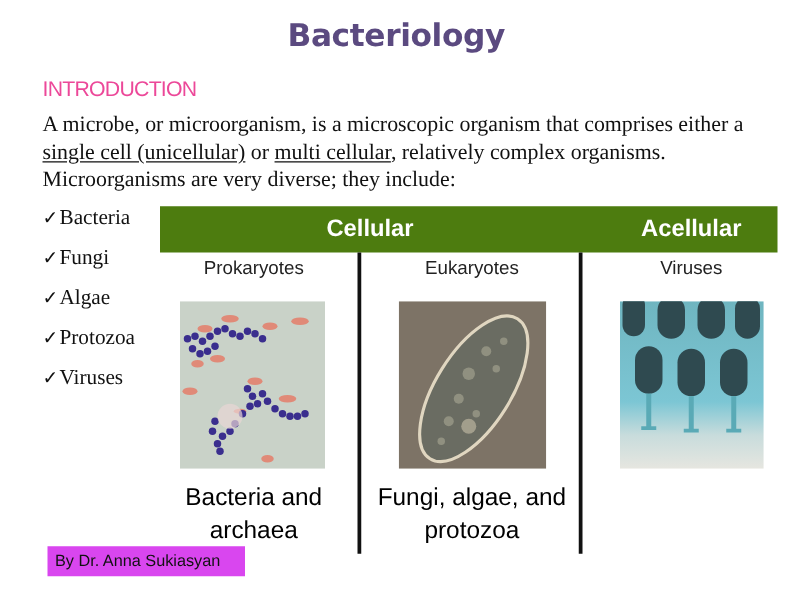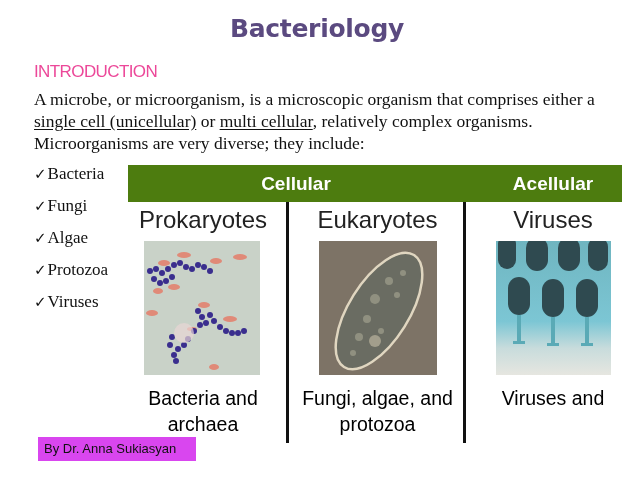--- a/index.html
+++ b/index.html
@@ -12,21 +12,21 @@
       font-size:17.5px; line-height:22px; color:#111; }
     .para u { text-decoration:underline; text-underline-offset:2px; }
     .bullets { position:absolute; left:34px; top:164px; margin:0; padding:0; list-style:none;
       font-family:"Liberation Serif", serif; font-size:17px; color:#111; }
     .bullets li { height:32px; line-height:20px; display:flex; align-items:flex-start; }
     .check { font-family:"DejaVu Sans", sans-serif; font-size:15px; margin-right:1px; }
     .bar { position:absolute; left:128px; top:165px; width:494px; height:37px; background:#4d7c0f; }
     .bar-cell { position:absolute; top:0; height:37px; line-height:37px; color:#fff;
       font-family:"Liberation Sans", sans-serif; font-weight:bold; font-size:19px; text-align:center; }
     .vline { position:absolute; top:202px; width:3px; height:241px; background:#111; }
-    .col-head { position:absolute; top:206px; font-family:"Liberation Sans", sans-serif; font-size:24px;
+    .col-head { position:absolute; top:206px; font-family:"Liberation Sans", sans-serif; font-size:15px;
       color:#222; text-align:center; }
     .img { position:absolute; top:241px; height:134px; }
     .col-foot { position:absolute; top:385px; font-family:"Liberation Sans", sans-serif; font-size:19.5px;
       line-height:26px; color:#000000; text-align:center; }
     .author { position:absolute; left:38px; top:437px; width:158px; height:24px; background:#d946ef;
       font-family:"Liberation Sans", sans-serif; font-size:13px; line-height:24px; color:#111; text-indent:6px; }
   </style>
 </head>
 <body>
 
@@ -175,16 +175,15 @@
       <rect x="21" y="74" width="4" height="28"></rect>
         <rect x="55" y="76" width="4" height="28"></rect>
         <rect x="89" y="76" width="4" height="28"></rect>
       <rect x="17" y="100" width="12" height="3"></rect>
         <rect x="51" y="102" width="12" height="3"></rect>
         <rect x="85" y="102" width="12" height="3"></rect>
     </g>
   </svg>
 </div>
 <div class="col-foot" style="left:478px;width:150px;">
-  <div>Viruses and</div>
 </div>
 
 <div class="author">By Dr. Anna Sukiasyan</div>
 
 </body></html>

